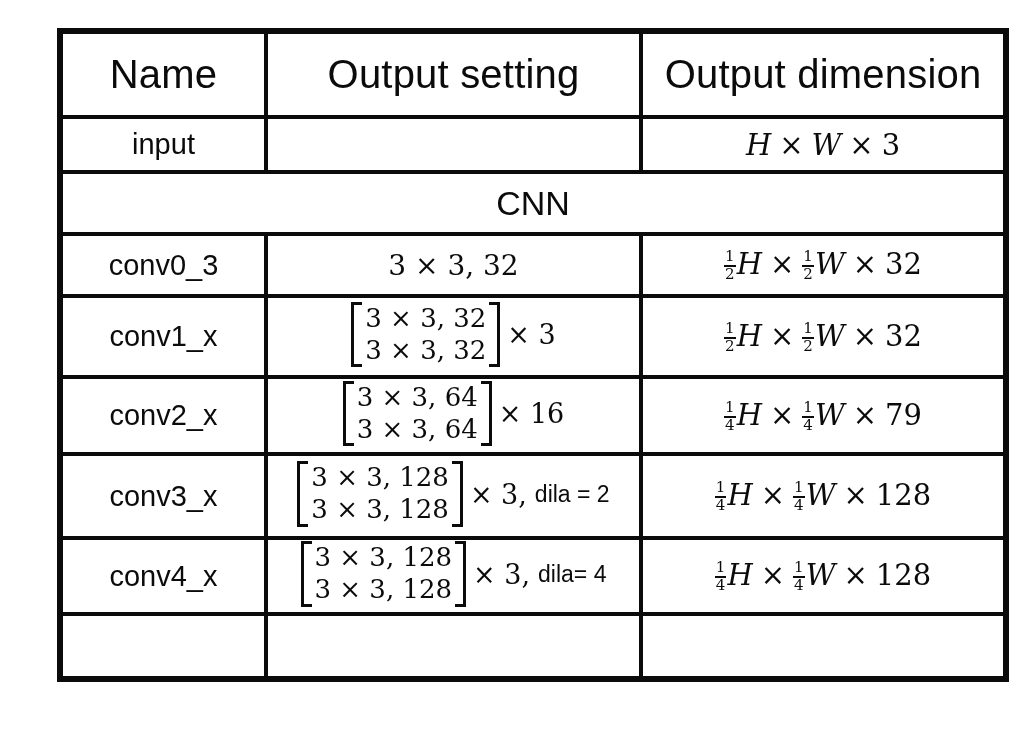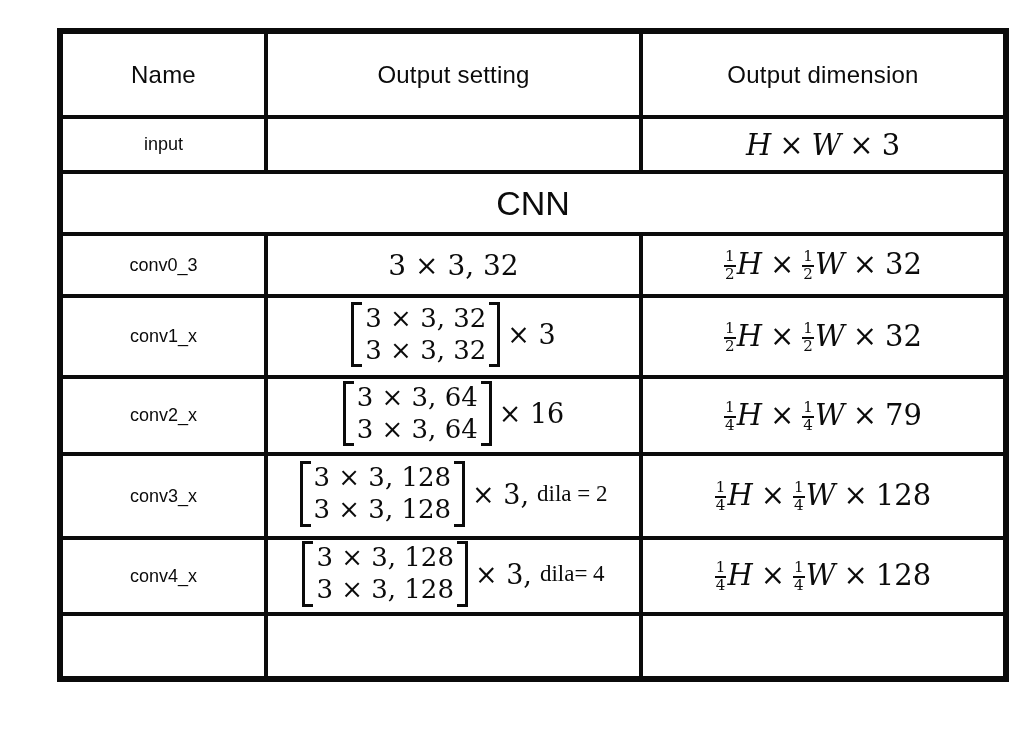--- a/index.html
+++ b/index.html
@@ -22,23 +22,23 @@
   .r-cnn td{height:58px;}
   .r-c01 td{height:63px;}
   .r-c02 td{height:59px;}
   .r-c03 td{height:58px;}
   .r-c1x td{height:77px;}
   .r-c2x td{height:73px;}
   .r-c3x td{height:80px;}
   .r-c4x td{height:72px;}
   .r-partial td{height:60px;border-bottom:none;}
   
-  .hdr{font-size:24px;letter-spacing:0.2px;}
+  .hdr{font-size:40px;letter-spacing:0.2px;}
   .section{font-size:34px;}
-  .name{font-size:18px;}
+  .name{font-size:29px;}
   .math{font-family:"DejaVu Serif",serif;font-size:29px;white-space:nowrap;}
   .layer-simple{font-family:"DejaVu Serif",serif;font-size:28px;white-space:nowrap;}
   .mvar{font-style:italic;}
   .times{margin:0 8px;}
   .mnum{font-style:normal;}
   
   .frac{
     display:inline-flex;flex-direction:column;align-items:center;
     font-size:0.52em;line-height:1.05;vertical-align:middle;
     font-style:normal;margin-right:1px;
@@ -49,21 +49,21 @@
   .mxwrap{display:inline-flex;align-items:center;white-space:nowrap;}
   .mx{display:inline-flex;align-items:stretch;}
   .br{width:8px;display:inline-block;}
   .brl{border-left:3px solid #0b0b0b;border-top:3px solid #0b0b0b;border-bottom:3px solid #0b0b0b;}
   .brr{border-right:3px solid #0b0b0b;border-top:3px solid #0b0b0b;border-bottom:3px solid #0b0b0b;}
   .mxrows{
     display:flex;flex-direction:column;justify-content:center;
     font-family:"DejaVu Serif",serif;font-size:26px;line-height:1.22;padding:1px 3px;
   }
   .mxmult{font-family:"DejaVu Serif",serif;font-size:27px;margin-left:7px;}
-  .mxsuffix{font-family:Liberation Serif, serif;font-size:23px;margin-left:8px;}
+  .mxsuffix{font-family:Liberation Sans, sans-serif;font-size:23px;margin-left:8px;}
 </style>
 </head>
 <body>
 
 <div class="page">
   <table class="arch">
     <colgroup>
       <col style="width:206px">
         <col style="width:375px">
         <col style="width:365px">

